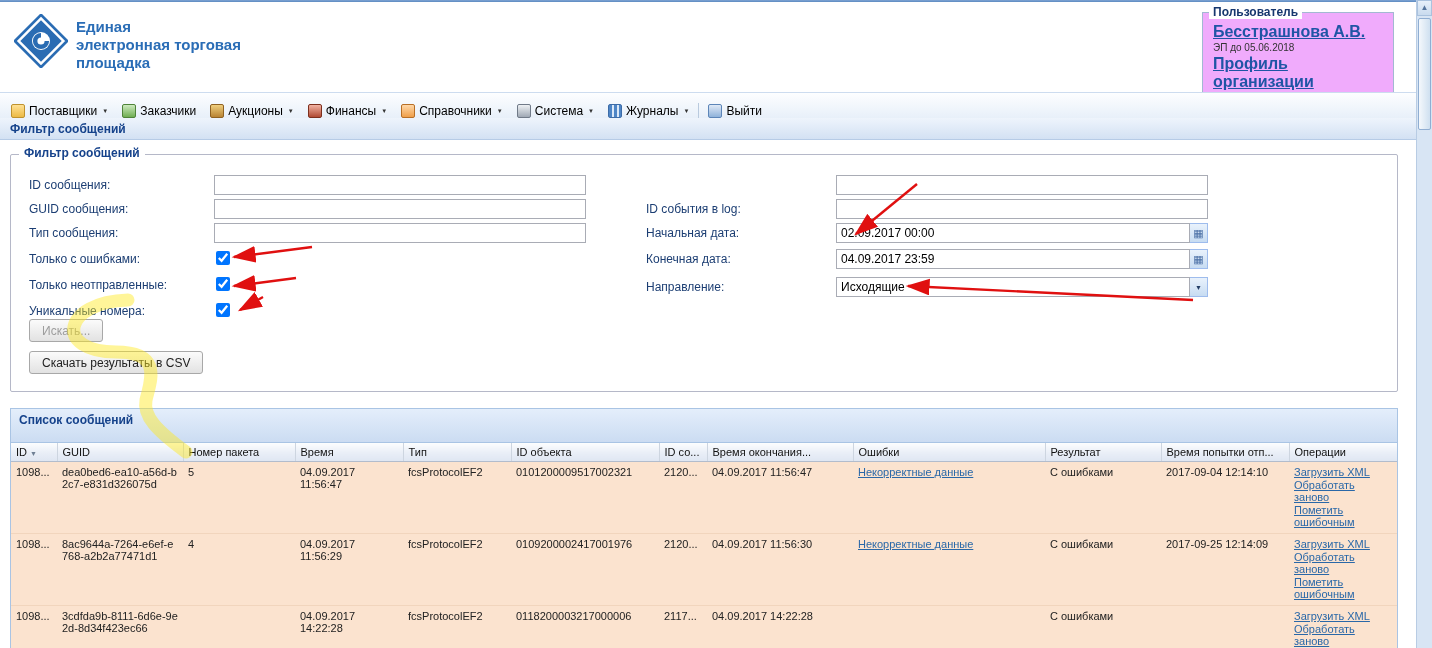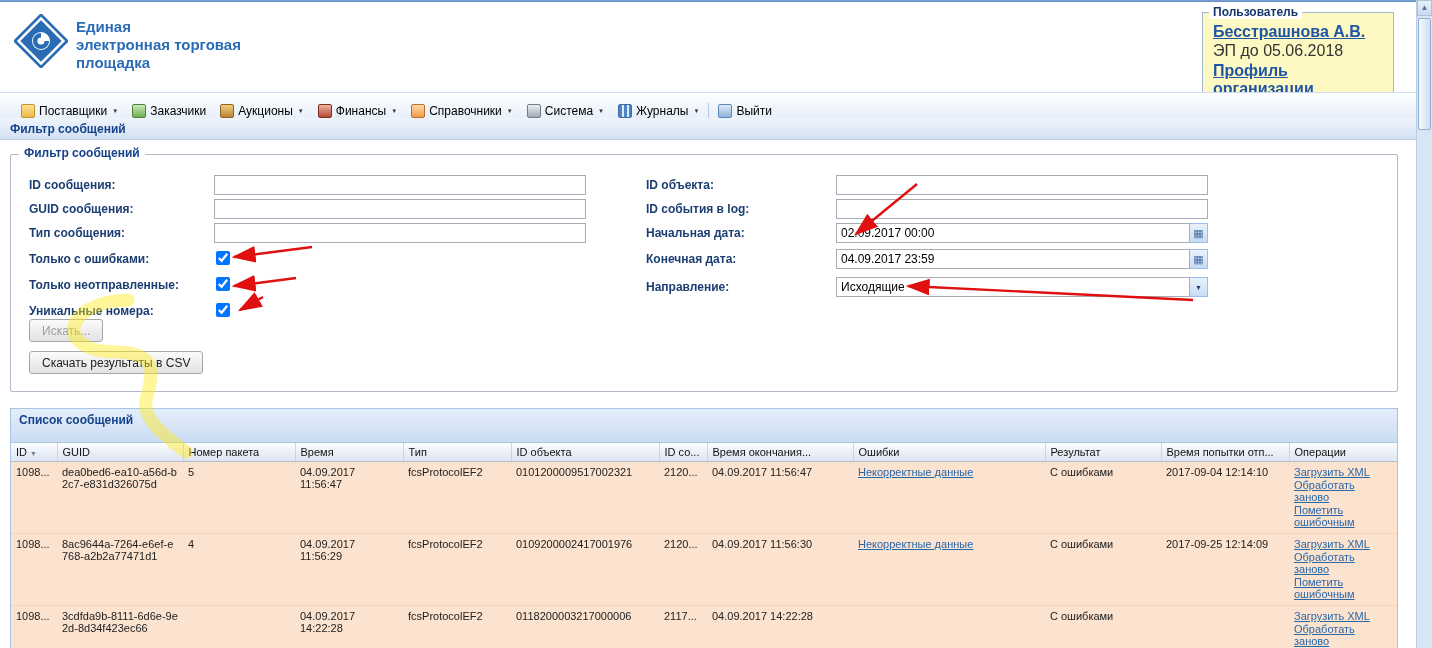--- a/index.html
+++ b/index.html
@@ -12,32 +12,32 @@
   }
   .topline { position:absolute; top:0; left:0; right:0; height:2px;
     background: linear-gradient(#7ea4d4,#5d8ac0); z-index:5; }
 
   
   .header { position:absolute; top:2px; left:0; right:16px; height:88px; background:#fff; }
   .logo { position:absolute; left:14px; top:12px; width:54px; height:54px; }
   .brand { position:absolute; left:76px; top:16px; color:#2a6db6; font-weight:bold;
     font-size:15px; line-height:18px; }
   .user-box { position:absolute; right:22px; top:10px; width:192px; min-height:62px;
-    border:1px solid #a3b8d2; background:#fef9c3; padding:10px 10px 6px; }
+    border:1px solid #a3b8d2; background:#f0abfc; padding:10px 10px 6px; }
   .user-box .ulegend { position:absolute; top:-8px; left:6px; background:#fff; padding:0 4px;
     font-weight:bold; font-size:12px; color:#16376e; }
   .ulink { display:block; color:#1f55a5; font-weight:bold; font-size:16px;
     text-decoration:underline; cursor:pointer; margin-bottom:1px; }
-  .ucert { font-size:16px; color:#333; margin:1px 0 2px; }
+  .ucert { font-size:10px; color:#333; margin:1px 0 2px; }
 
   
   .menubar { position:absolute; top:92px; left:0; right:16px; height:37px;
     background: linear-gradient(#fdfeff,#dfeaf7);
     border-top:1px solid #cddcef; border-bottom:1px solid #a8c0de;
-    display:flex; align-items:center; padding-left:14px; }
+    display:flex; align-items:center; padding-left:4px; }
   .menu-item { display:flex; align-items:center; gap:4px; padding:2px 7px;
     font-size:12px; color:#000; cursor:pointer; white-space:nowrap; }
   .menu-arrow { font-size:6px; color:#333; margin-left:1px; }
   .msep { width:1px; height:15px; background:#b9cade; margin:0 2px; }
   .ic { width:14px; height:14px; border-radius:2px; flex:0 0 auto; }
   .ic-sup  { background:linear-gradient(#ffe195,#ecba45); border:1px solid #bf922e; }
   .ic-cust { background:linear-gradient(#cdeabf,#6fae52); border:1px solid #4e8339; }
   .ic-auc  { background:linear-gradient(#f0cf7e,#b98434); border:1px solid #8f6222; }
   .ic-fin  { background:linear-gradient(#f2b3a3,#b14a33); border:1px solid #7d2f1d; }
   .ic-dir  { background:linear-gradient(#ffd8a8,#ef9f4a); border:1px solid #b86f26; }
@@ -52,21 +52,21 @@
     font-weight:bold; font-size:12px; color:#15428b; line-height:22px; padding-left:10px; }
 
   
   .content { position:absolute; top:140px; left:0; right:16px; bottom:0;
     background:#fff; overflow:hidden; }
 
   .filter-fs { position:absolute; left:10px; top:14px; width:1388px; height:238px;
     border:1px solid #b5b8c8; border-radius:2px; }
   .fs-legend { position:absolute; top:-9px; left:8px; background:#fff; padding:0 5px;
     font-weight:bold; font-size:12px; color:#15428b; }
-  .flabel { position:absolute; left:18px; width:182px; font-weight:bold; font-size:12px;
+  .flabel { position:absolute; left:18px; width:182px; font-weight:normal; font-size:12px;
     color:#1c3e73; line-height:20px; }
   .flabel.r { left:635px; width:188px; }
   .finput { position:absolute; left:203px; width:372px; height:20px;
     border:1px solid #a9acb5; font-size:12px; padding:1px 4px;
     font-family:"Liberation Sans",sans-serif; }
   .dfield { position:absolute; left:825px; width:372px; height:20px; display:flex; }
   .dfield input { flex:1; border:1px solid #a9acb5; height:20px; font-size:12px;
     padding:1px 4px; font-family:"Liberation Sans",sans-serif; min-width:0; }
   .trig { width:18px; height:20px; background:linear-gradient(#e9f2fc,#c7dcf2);
     border:1px solid #9ebced; border-left:none; display:flex; align-items:center;
@@ -204,21 +204,20 @@
 
     <span class="flabel" style="top:120px">Только неотправленные:</span>
     <input class="fcheck" style="top: 120px;" type="checkbox" checked="true">
 
     <span class="flabel" style="top:146px">Уникальные номера:</span>
     <input class="fcheck" style="top: 146px;" type="checkbox" checked="true">
 
     <button class="btn disabled" style="top:164px" disabled="">Искать...</button>
     <button class="btn" style="top:196px">Скачать результаты в CSV</button>
 
-    <span class="flabel r" style="top:20px">ID объекта:</span>
     <input class="finput" style="top: 20px; left: 825px;" type="text" value="">
 
     <span class="flabel r" style="top:44px">ID события в log:</span>
     <input class="finput" style="top: 44px; left: 825px;" type="text" value="">
 
     <span class="flabel r" style="top:68px">Начальная дата:</span>
     <div class="dfield" style="top:68px">
       <input type="text" value="02.09.2017 00:00" style="">
       <span class="trig cal">▦</span>
     </div>

